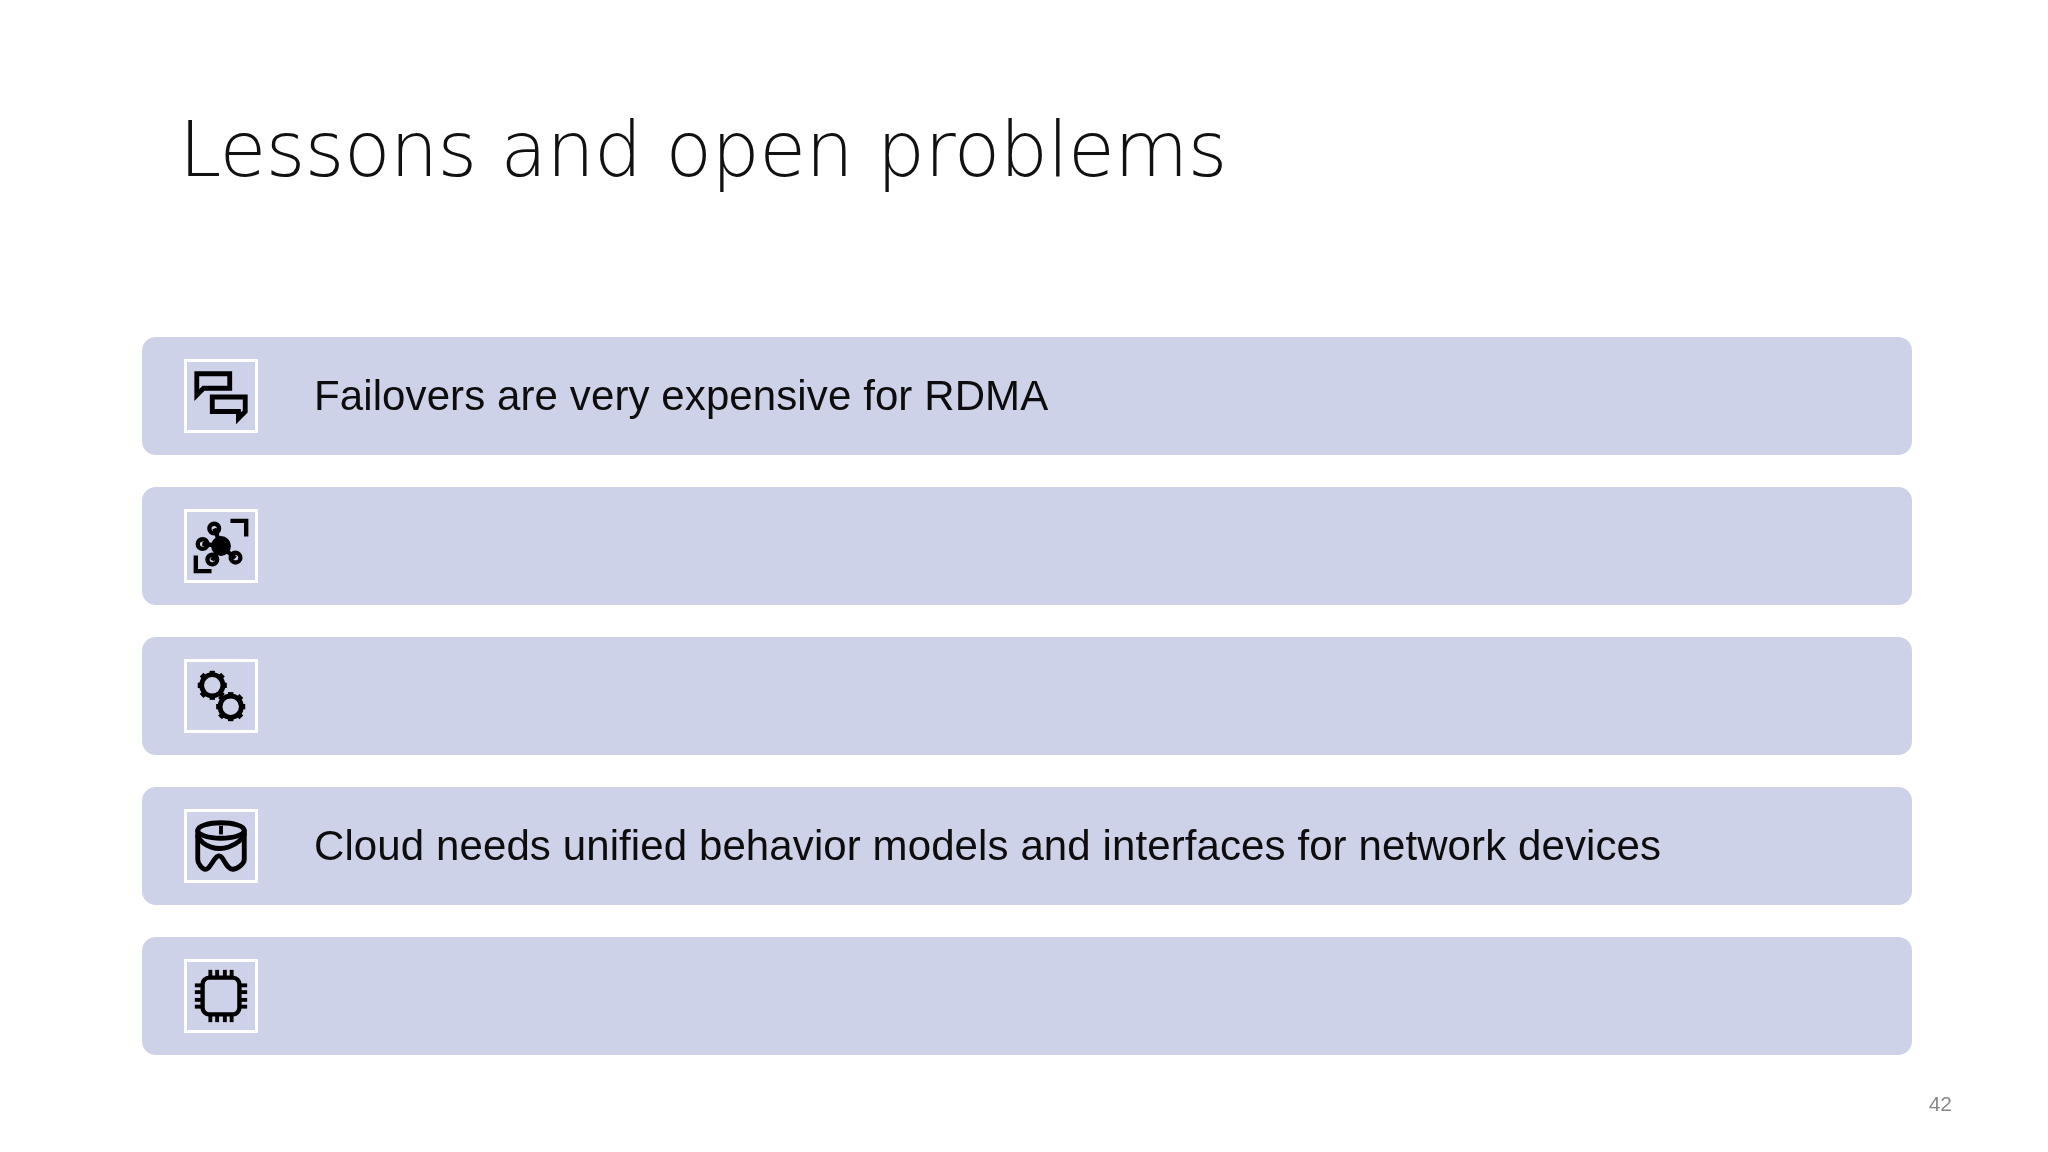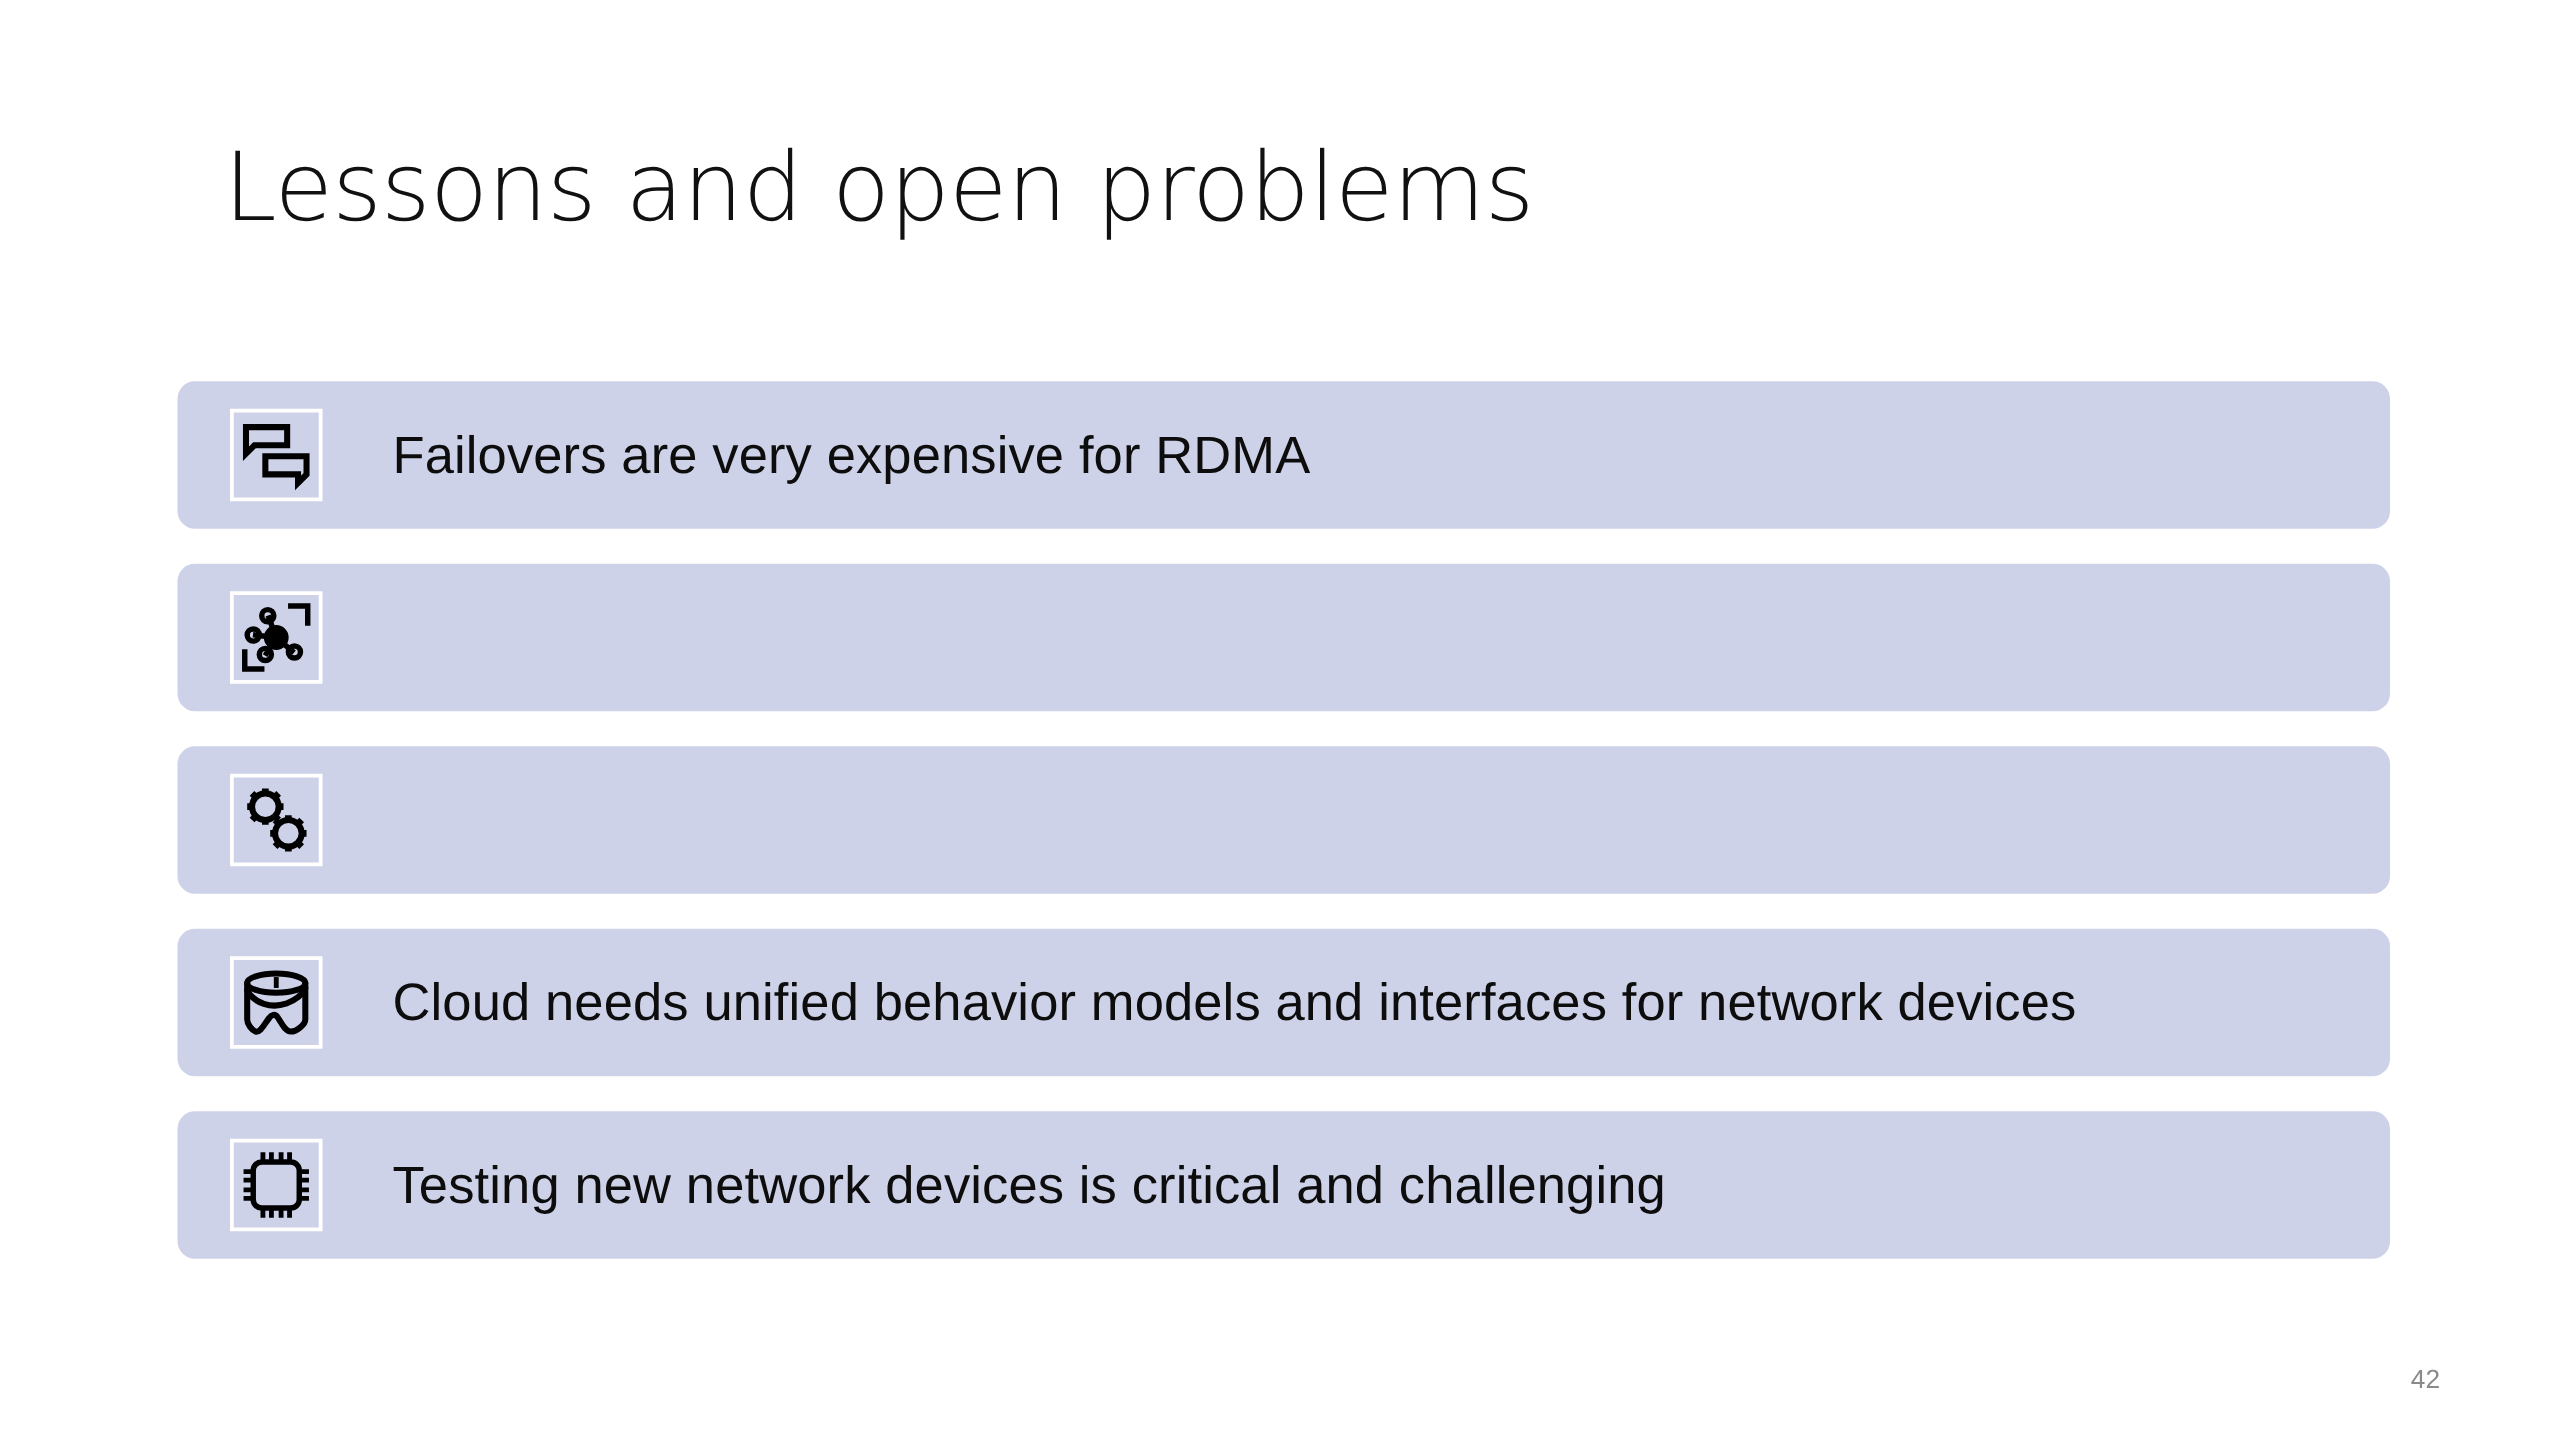--- a/index.html
+++ b/index.html
@@ -44,20 +44,21 @@
   }
 
   .row {
     position: relative;
     height: 118px;
     margin-bottom: 28px;
     background: #ced2e8;
     border-radius: 14px;
     display: flex;
     align-items: center;
+    margin-top: 32px;
   }
 
   .row-icon-box {
     position: relative;
     width: 74px;
     height: 74px;
     margin-left: 42px;
     flex: 0 0 auto;
     border: 3px solid #ffffff;
     box-sizing: border-box;
@@ -190,20 +191,19 @@
             <line x1="5" y1="28" x2="13" y2="28"></line>
             <line x1="5" y1="36" x2="13" y2="36"></line>
             <line x1="5" y1="43" x2="13" y2="43"></line>
             <line x1="51" y1="21" x2="59" y2="21"></line>
             <line x1="51" y1="28" x2="59" y2="28"></line>
             <line x1="51" y1="36" x2="59" y2="36"></line>
             <line x1="51" y1="43" x2="59" y2="43"></line>
           </g>
         </svg>
       </div>
-      <div class="row-label">Testing new network devices is critical and challenging</div>
     </div>
 
   </div>
 
   <div class="page-number">42</div>
 
 </div>
 
 </body></html>

